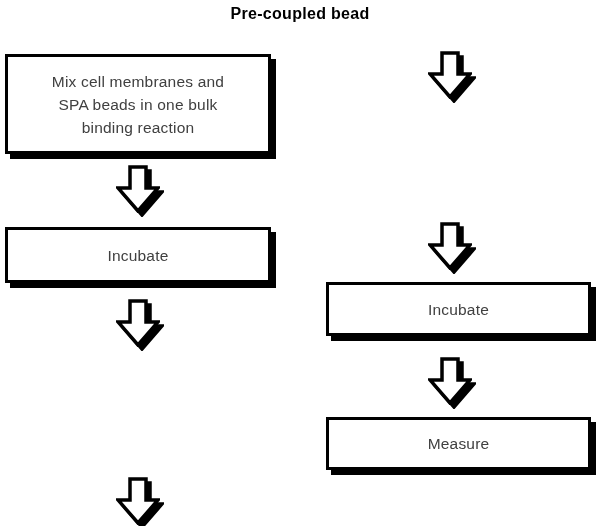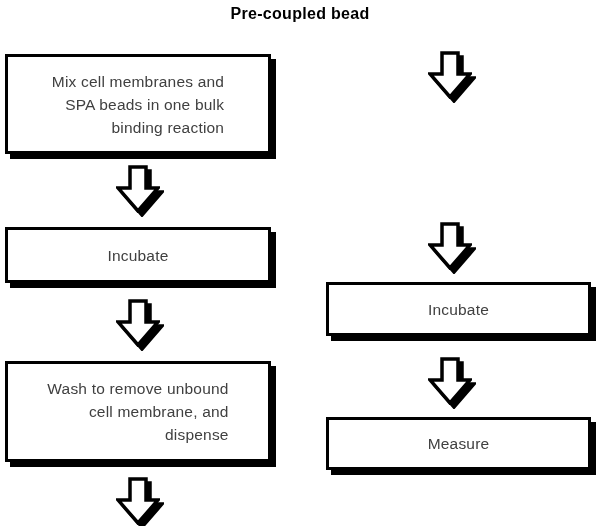--- a/index.html
+++ b/index.html
@@ -28,21 +28,21 @@
   }
   .step-box {
     position: absolute;
     box-sizing: border-box;
     background: #ffffff;
     border: 3px solid #000000;
     box-shadow: 5px 5px 0 #000000;
     display: flex;
     align-items: center;
     justify-content: center;
-    text-align: right;
+    text-align: center;
     color: #404040;
     font-size: 15.5px;
     line-height: 23px;
     letter-spacing: 0.2px;
     white-space: pre-line;
   }
   
   .box-mix       { left: 5px;   top: 54px;  width: 266px; height: 100px; }
   .box-inc-left  { left: 5px;   top: 227px; width: 266px; height: 56px;  }
   .box-wash      { left: 5px;   top: 361px; width: 266px; height: 101px; }
@@ -84,25 +84,20 @@
   </svg>
 
   <div class="step-box box-inc-left">
     <span>Incubate</span>
   </div>
 
   <svg class="arrow arr-l2" viewBox="0 0 44 48">
     <polygon points="14,2 30,2 30,23 42,23 22,46 2,23 14,23" fill="#ffffff" stroke="#000000" stroke-width="3.5" stroke-linejoin="miter"></polygon>
   </svg>
 
-  <div class="step-box box-wash">
-    <span>Wash to remove unbound
-cell membrane, and
-dispense</span>
-  </div>
 
   <svg class="arrow arr-l3" viewBox="0 0 44 48">
     <polygon points="14,2 30,2 30,23 42,23 22,46 2,23 14,23" fill="#ffffff" stroke="#000000" stroke-width="3.5" stroke-linejoin="miter"></polygon>
   </svg>
 
   <svg class="arrow arr-r0" viewBox="0 0 44 48">
     <polygon points="14,2 30,2 30,23 42,23 22,46 2,23 14,23" fill="#ffffff" stroke="#000000" stroke-width="3.5" stroke-linejoin="miter"></polygon>
   </svg>
 
 

